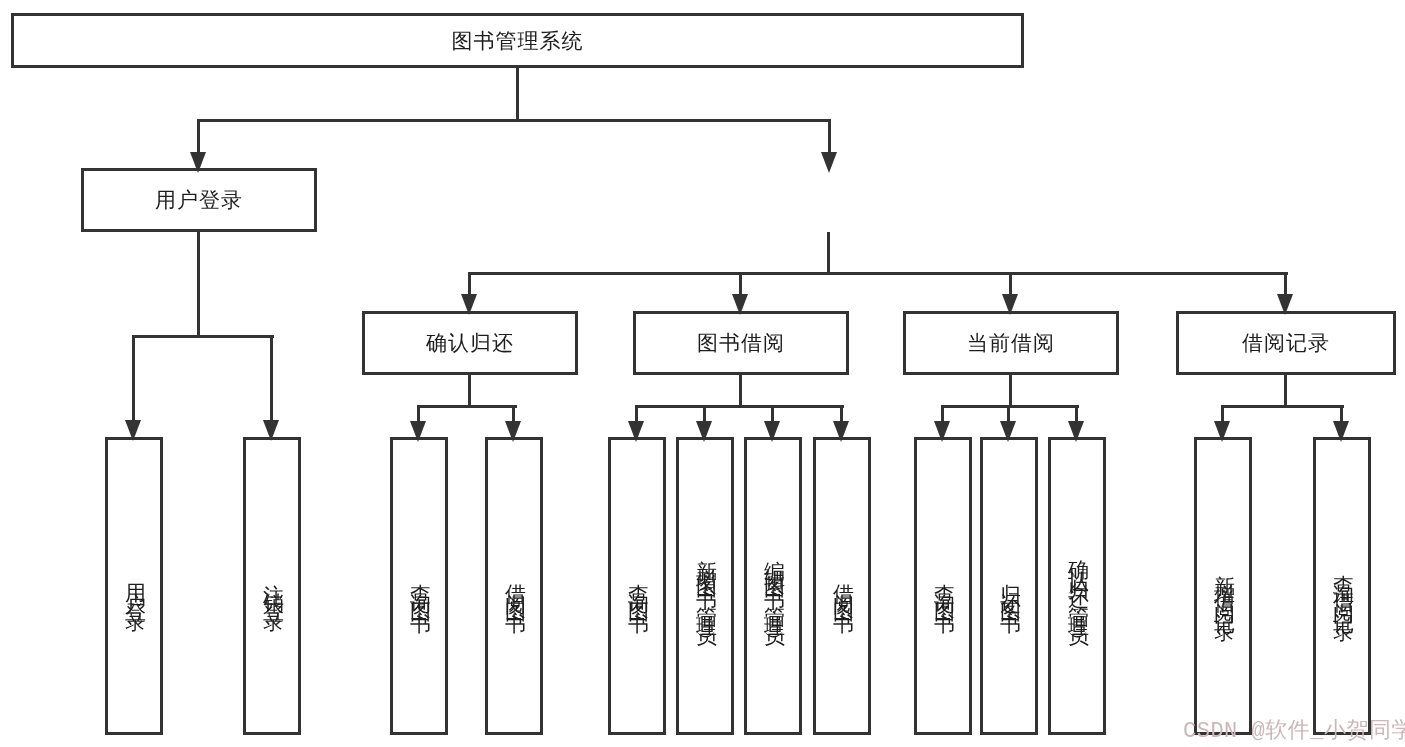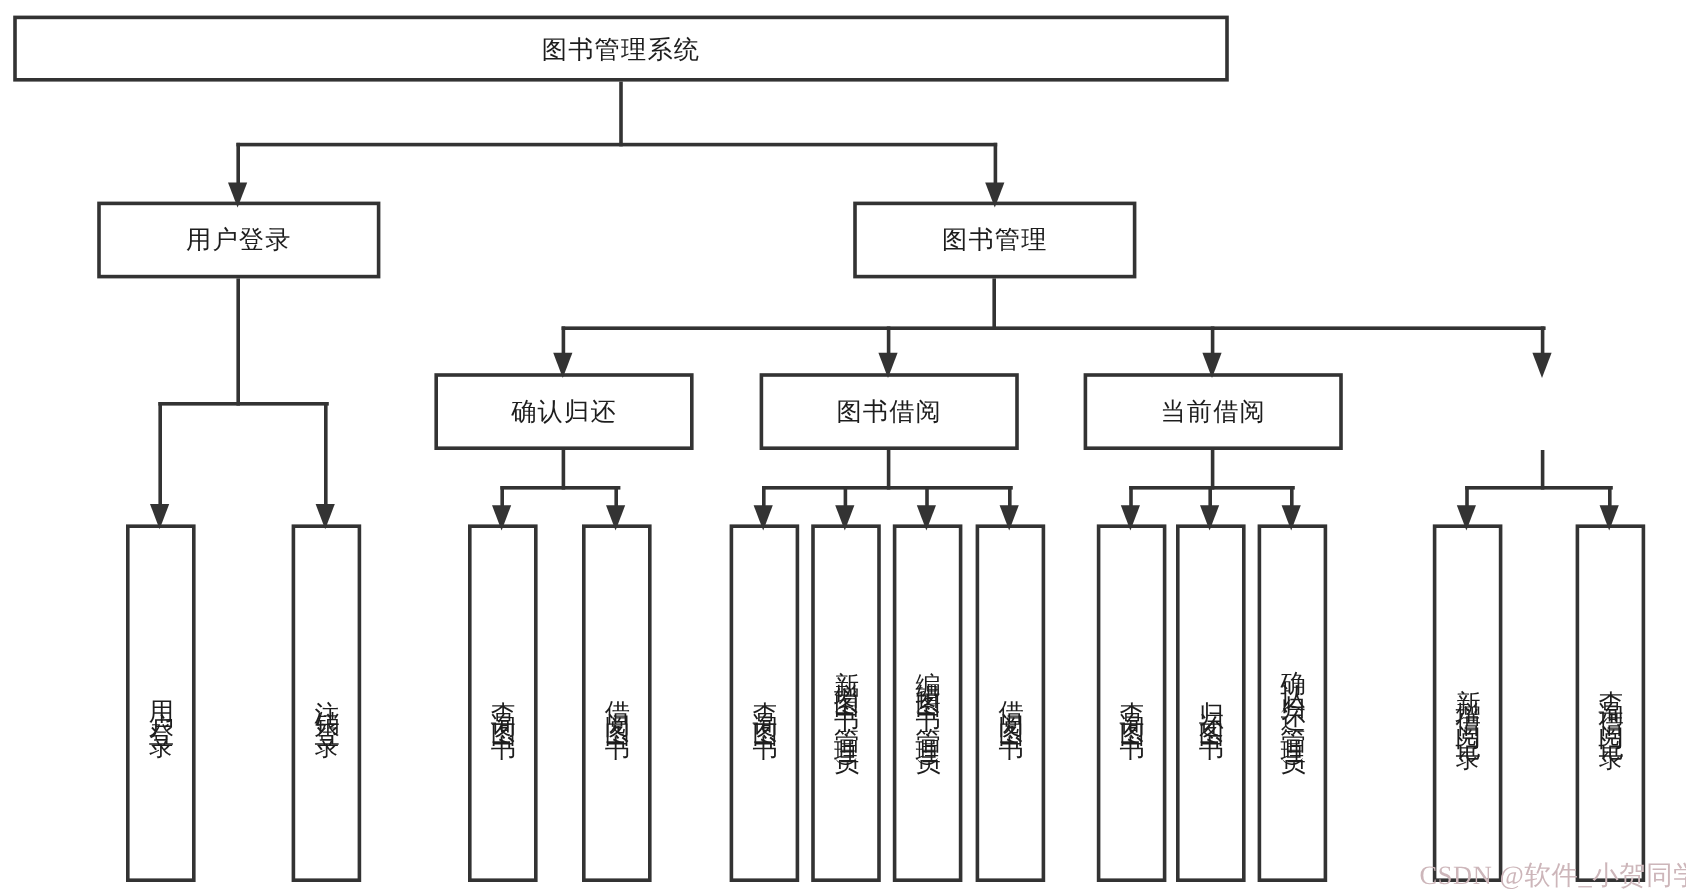--- a/index.html
+++ b/index.html
@@ -6,21 +6,21 @@
     --line:#333333;
     --text:#1d1d1d;
     --watermark:#cdb6ba;
     --background:#ffffff;
   }
   html,body{margin:0;padding:0;background:var(--background);}
   #stage{
     position:relative;
     width:1405px;height:747px;
     background:var(--background);
-    font-family:Liberation Serif, serif;
+    font-family:Liberation Mono, monospace;
     overflow:hidden;
   }
   .box{
     position:absolute;
     box-sizing:border-box;
     border:3px solid var(--line);
     background:var(--background);
     display:flex;align-items:center;justify-content:center;
   }
   .hbox span{
@@ -52,32 +52,32 @@
 
 <div id="stage">
 
   <div class="box hbox" style="left:11px;top:13px;width:1013px;height:55px;">
     <span>图书管理系统</span>
   </div>
 
   <div class="box hbox" style="left:81px;top:168px;width:236px;height:64px;">
     <span>用户登录</span>
   </div>
-  <div class="box hbox" style="left:711px;top:168px;width:236px;height:64px;">
-    <span>图书管理</span>
-  </div>
 
   <div class="box hbox" style="left:362px;top:311px;width:216px;height:64px;">
     <span>确认归还</span>
   </div>
   <div class="box hbox" style="left:633px;top:311px;width:216px;height:64px;">
     <span>图书借阅</span>
   </div>
   <div class="box hbox" style="left:903px;top:311px;width:216px;height:64px;">
     <span>当前借阅</span>
+  </div>
+  <div class="box hbox" style="left:1176px;top:311px;width:220px;height:64px;">
+    <span>借阅记录</span>
   </div>
 
   <div class="box vbox" style="left:105px;top:437px;width:58px;height:298px;">
     <span>用户登录</span>
   </div>
   <div class="box vbox" style="left:243px;top:437px;width:58px;height:298px;">
     <span>注销登录</span>
   </div>
 
   <div class="box vbox" style="left:390px;top:437px;width:58px;height:298px;">

